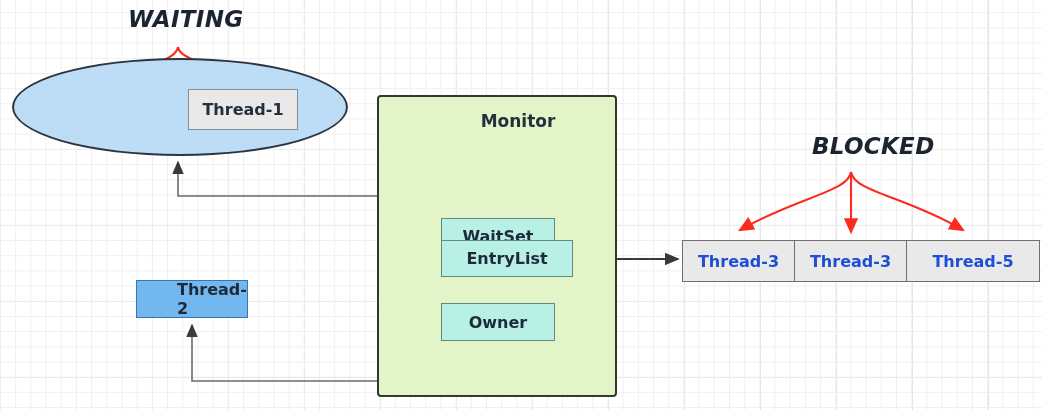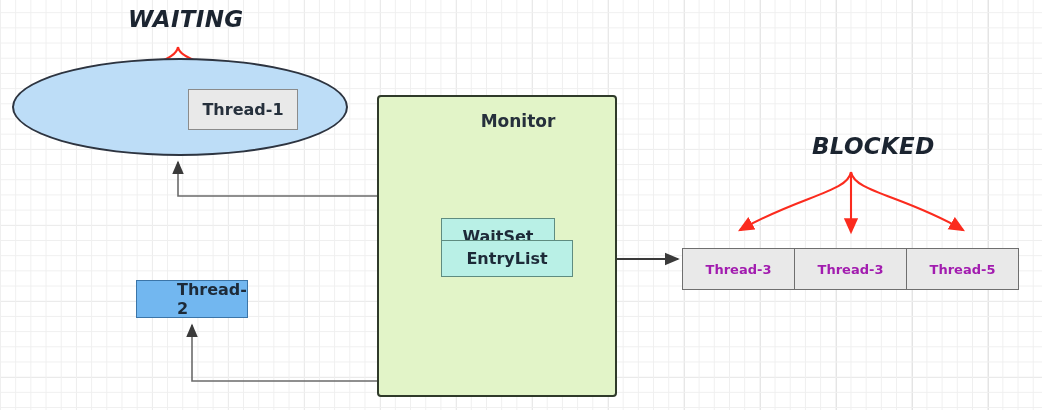--- a/index.html
+++ b/index.html
@@ -104,23 +104,22 @@
     top: 240px;
     height: 42px;
     display: flex;
     align-items: center;
     justify-content: center;
     background: #e9e9e9;
     border: 1.6px solid #6f6f6f;
     box-sizing: border-box;
     font-family: "DejaVu Sans", sans-serif;
     font-weight: bold;
-    font-size: 13px;
-    color: #a21caf;
-    margin-top: 8px;
+    font-size: 16px;
+    color: #1d4ed8;
   }
 </style>
 </head>
 <body>
 
 <div id="canvas">
 
   <svg class="svg-layer" viewBox="0 0 1042 410">
     <defs>
       <marker id="arrowDark" markerWidth="9" markerHeight="9" refX="7.5" refY="4" orient="auto">
@@ -172,28 +171,31 @@
   <div id="monitor-title">Monitor</div>
 
   <div class="thread-box cyan-box" style="left:441px; top:178px; width:114px; height:37px;margin-top:40px;">
     <span>WaitSet</span>
   </div>
 
   <div class="thread-box cyan-box" style="left:441px; top:240px; width:132px; height:37px;">
     <span>EntryList</span>
   </div>
 
+  <div class="thread-box cyan-box" style="left:441px; top:303px; width:114px; height:38px;">
+    <span>Owner</span>
+  </div>
 
   <div class="state-label" style="left:800px; top:133px;margin-left:12px;">BLOCKED</div>
 
   <div class="blocked-cell" style="left:682px; width:113px;">
     <span>Thread-3</span>
   </div>
 
   <div class="blocked-cell" style="left:794px; width:113px;">
     <span>Thread-3</span>
   </div>
 
-  <div class="blocked-cell" style="left:906px; width:113px;">
+  <div class="blocked-cell" style="left:906px; width:134px;">
     <span>Thread-5</span>
   </div>
 
 </div>
 
 </body></html>

